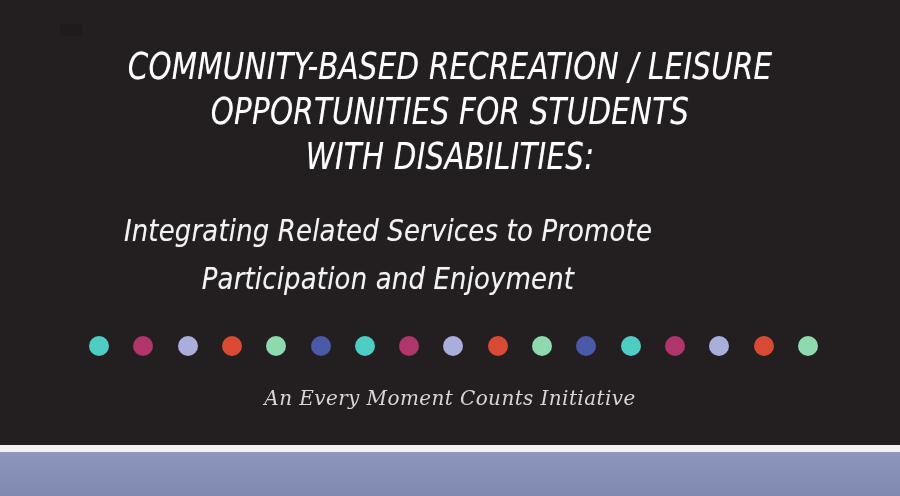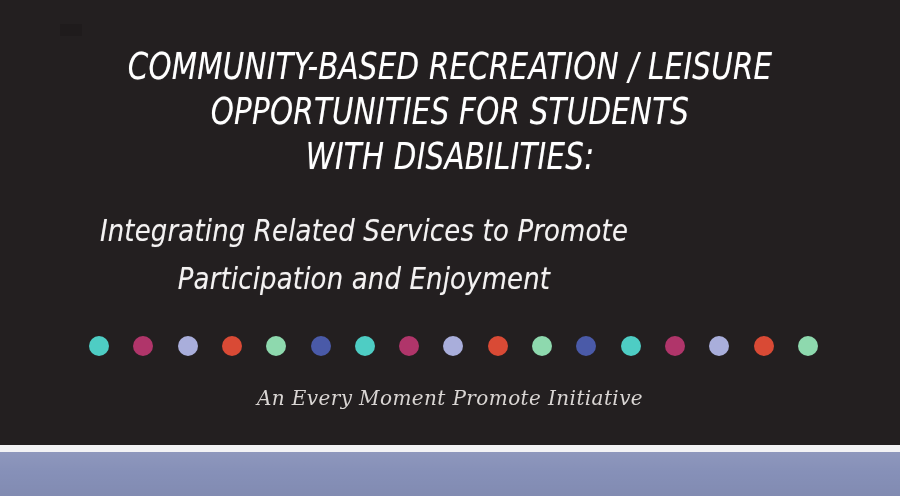--- a/index.html
+++ b/index.html
@@ -61,20 +61,21 @@
   }
 
   
   #subtitle {
     position: absolute;
     left: 0;
     top: 206px;
     width: 728px;
     text-align: center;
     color: #f4f2f2;
+    padding-left: 24px;
   }
   .subtitle-line {
     display: block;
     font-family: "DejaVu Sans Condensed", "Liberation Sans Narrow", "Liberation Sans", sans-serif;
     font-size: 31px;
     line-height: 48px;
     font-weight: 400;
     letter-spacing: 0.2px;
     transform: scaleX(0.93);
     text-shadow: 0 0 1px rgba(255,255,255,.35);
@@ -172,20 +173,20 @@
       <span class="dot" style="background: rgb(217, 74, 53); left: 487.7px; width: 20px; height: 20px;"></span>
       <span class="dot" style="background: rgb(142, 217, 174); left: 532px; width: 20px; height: 20px;"></span>
       <span class="dot" style="background: rgb(74, 90, 168); left: 576.3px; width: 20px; height: 20px;"></span>
       <span class="dot" style="background: rgb(78, 205, 196); left: 620.6px; width: 20px; height: 20px;"></span>
       <span class="dot" style="background: rgb(176, 53, 106); left: 664.9px; width: 20px; height: 20px;"></span>
       <span class="dot" style="background: rgb(169, 174, 219); left: 709.2px; width: 20px; height: 20px;"></span>
       <span class="dot" style="background: rgb(217, 74, 53); left: 753.5px; width: 20px; height: 20px;"></span>
       <span class="dot" style="background: rgb(142, 217, 174); left: 797.8px; width: 20px; height: 20px;"></span>
     </div>
 
-  <div id="credit" style="color: rgb(217, 213, 211);">An Every Moment Promote Initiative</div>
+  <div id="credit" style="color: rgb(217, 213, 211);">An Every Moment Counts Initiative</div>
 
   <div id="white-strip" style="background: rgb(243, 243, 245);"></div>
   <div id="blue-band" style="background: rgb(134, 144, 184);">
     <div id="blue-band-sheen"></div>
   </div>
 
 </div>
 
 </body></html>

